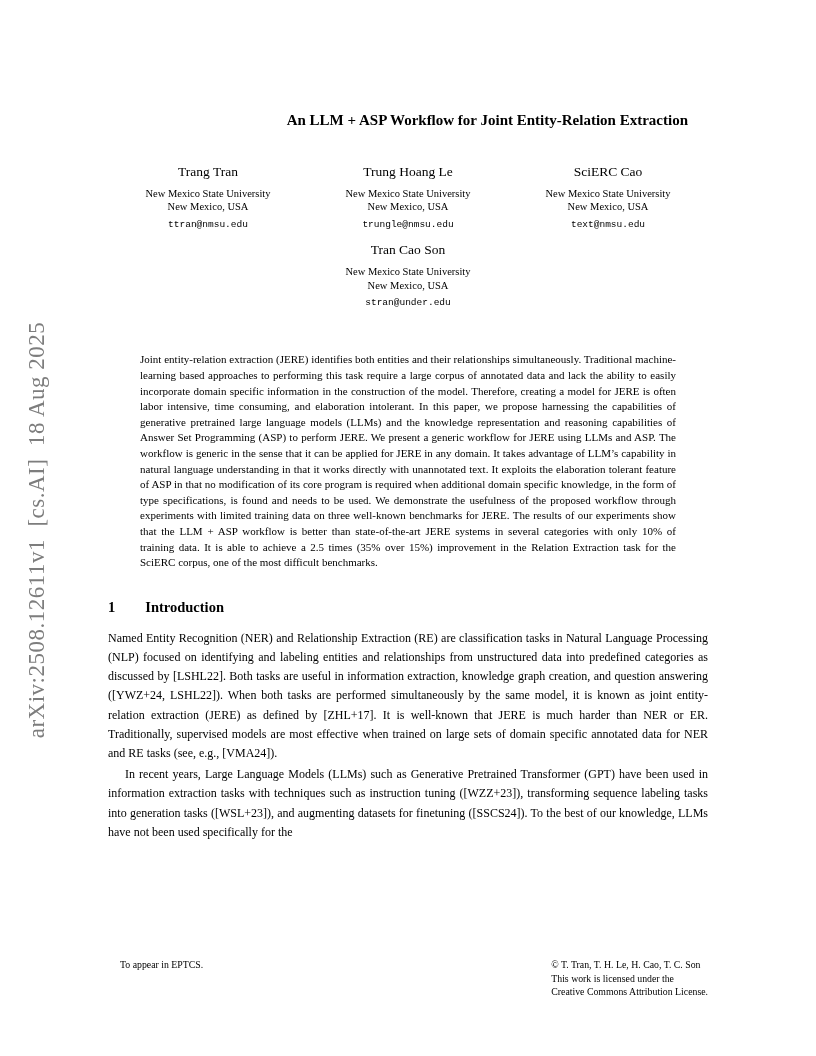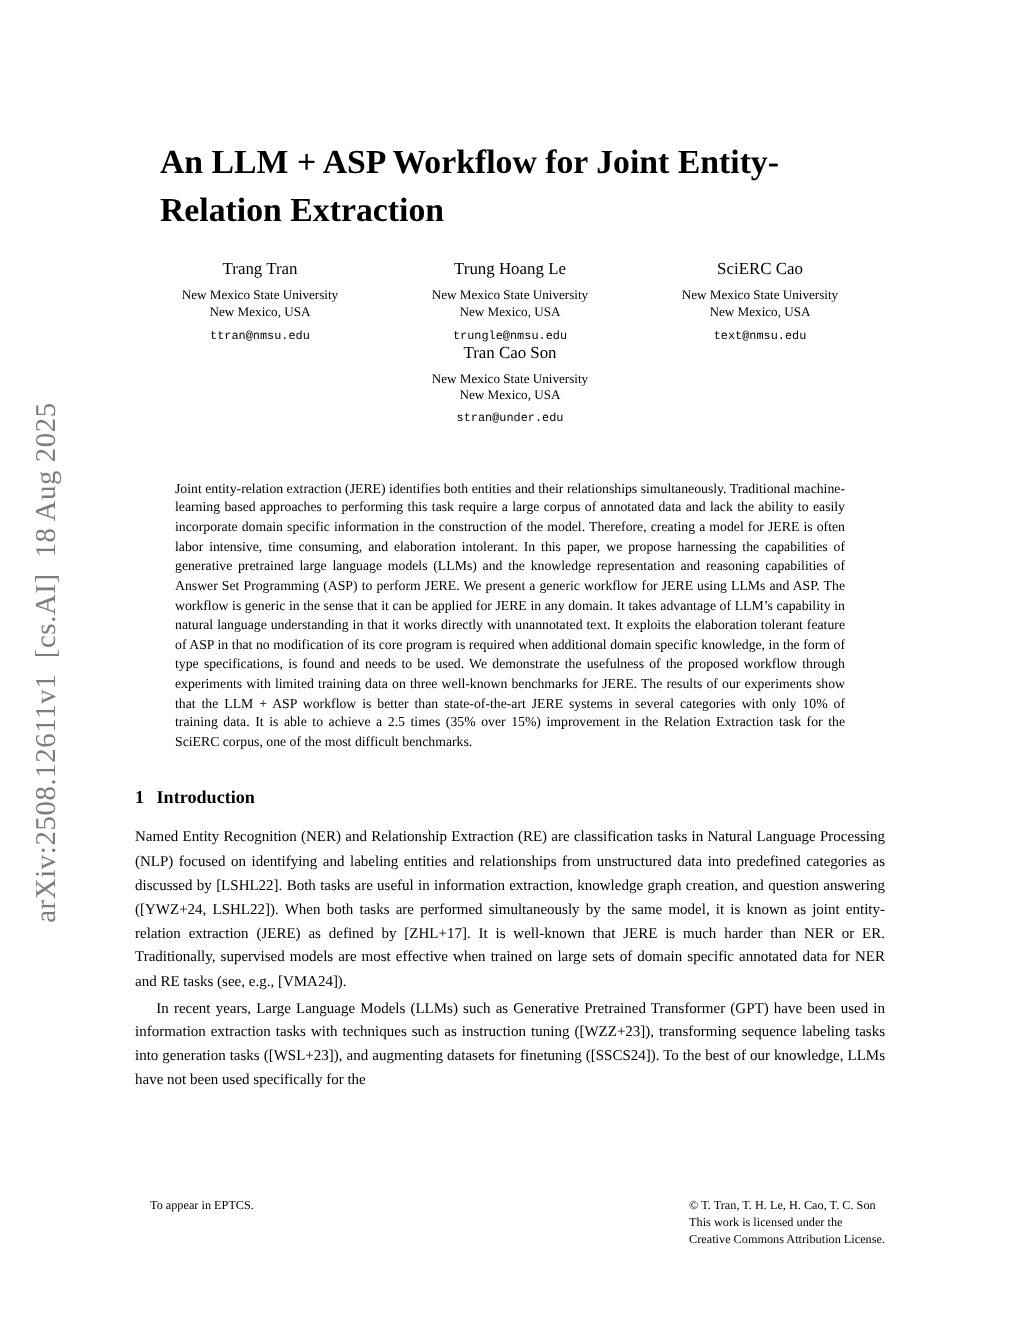--- a/index.html
+++ b/index.html
@@ -28,34 +28,34 @@
     transform-origin: center center;
     white-space: pre;
     font-size: 23px;
     color: #7d7d7d;
     letter-spacing: 0.5px;
     font-family: "Liberation Serif", serif;
   }
   .paper-title {
     margin: 110px auto 0 auto;
     max-width: 560px;
-    text-align: left;
-    font-size: 27px;
+    text-align: right;
+    font-size: 15px;
     font-weight: bold;
     line-height: 1.45;
     font-family: "Liberation Serif", serif;
   }
   .authors-row {
     display: flex;
     justify-content: center;
-    margin-top: 19px;
+    margin-top: 32px;
   }
   .authors-row.single {
     justify-content: center;
-    margin-top: 0;
+    margin-top: 12px;
   }
   .author {
     flex: 1 1 0;
     text-align: center;
   }
   .authors-row.single .author { flex: 0 0 auto; min-width: 200px; }
   .author-name {
     font-size: 13.5px;
     margin-bottom: 7px;
   }
@@ -73,21 +73,21 @@
     width: 536px;
     font-size: 11px;
     line-height: 1.42;
     text-align: justify;
   }
   .section-heading {
     margin-top: 28px;
     font-size: 14.5px;
     font-weight: bold;
   }
-  .section-heading .sec-title { margin-left: 10px; }
+  .section-heading .sec-title { margin-left: 30px; }
   .body-para {
     margin-top: 13px;
     font-size: 12px;
     line-height: 1.6;
     text-align: justify;
   }
   .body-para.indented {
     margin-top: 2px;
     text-indent: 17px;
   }

